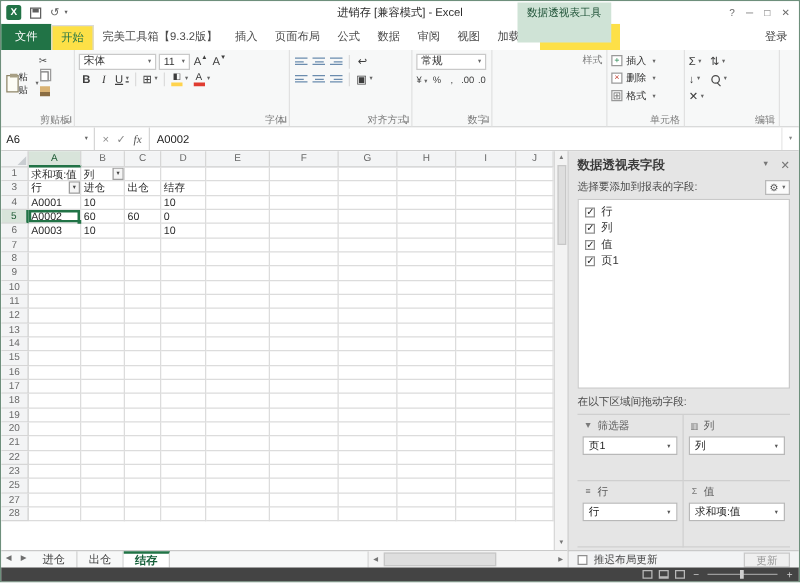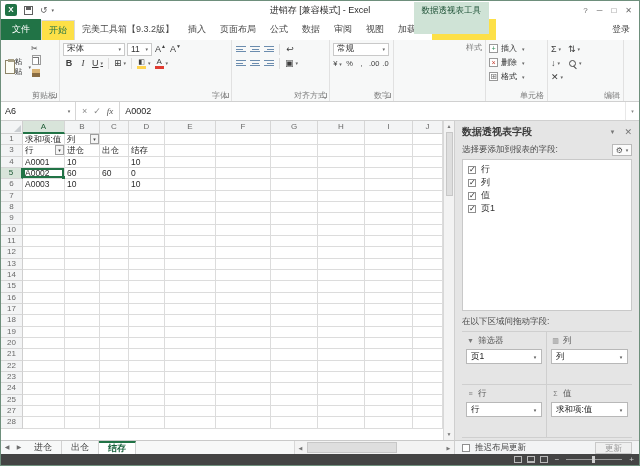--- a/index.html
+++ b/index.html
@@ -713,33 +713,20 @@
             <div class="cell c2"></div>
             <div class="cell c3"></div>
             <div class="cell c4"></div>
             <div class="cell c5"></div>
             <div class="cell c6"></div>
             <div class="cell c7"></div>
             <div class="cell c8"></div>
             <div class="cell c9"></div>
           </div>
           <div class="grow">
-            <div class="rowh">24</div>
-            <div class="cell c0"></div>
-            <div class="cell c1"></div>
-            <div class="cell c2"></div>
-            <div class="cell c3"></div>
-            <div class="cell c4"></div>
-            <div class="cell c5"></div>
-            <div class="cell c6"></div>
-            <div class="cell c7"></div>
-            <div class="cell c8"></div>
-            <div class="cell c9"></div>
-          </div>
-          <div class="grow">
             <div class="rowh">25</div>
             <div class="cell c0"></div>
             <div class="cell c1"></div>
             <div class="cell c2"></div>
             <div class="cell c3"></div>
             <div class="cell c4"></div>
             <div class="cell c5"></div>
             <div class="cell c6"></div>
             <div class="cell c7"></div>
             <div class="cell c8"></div>

